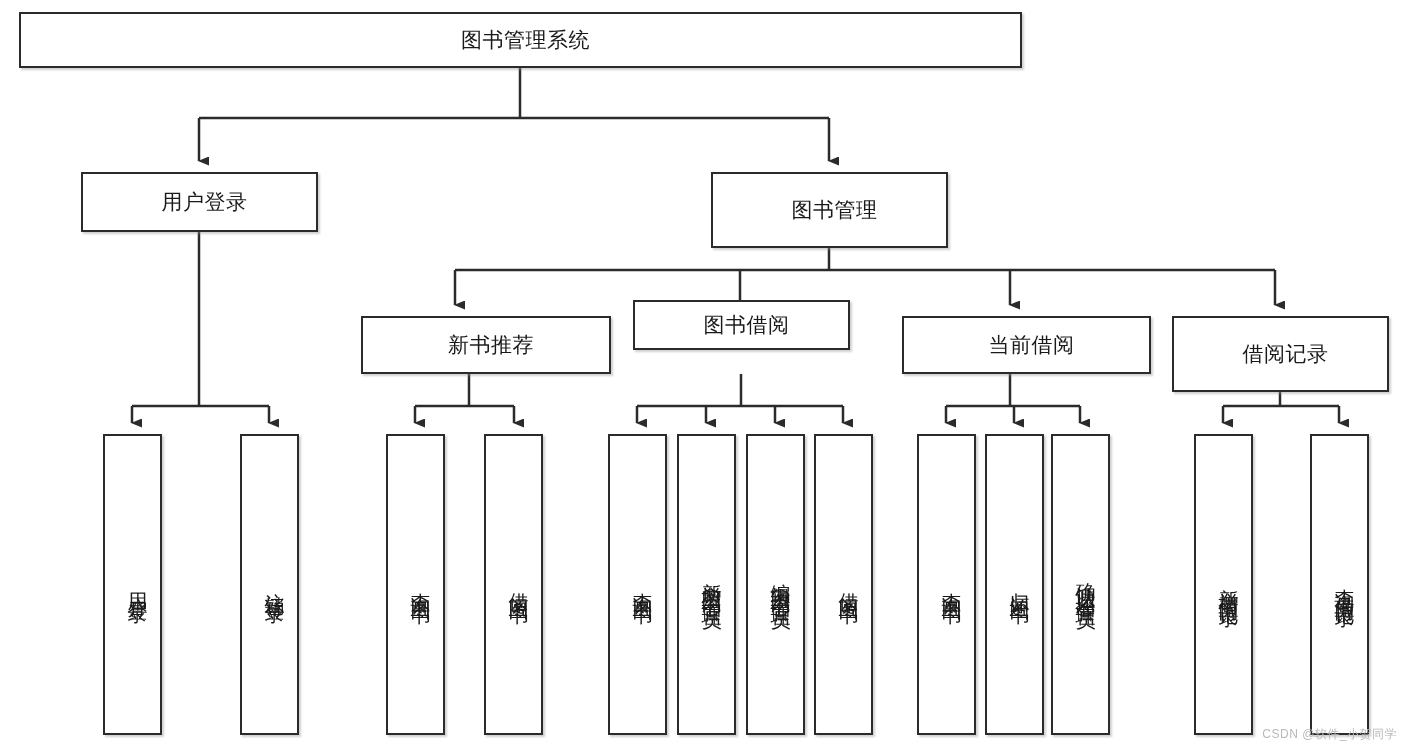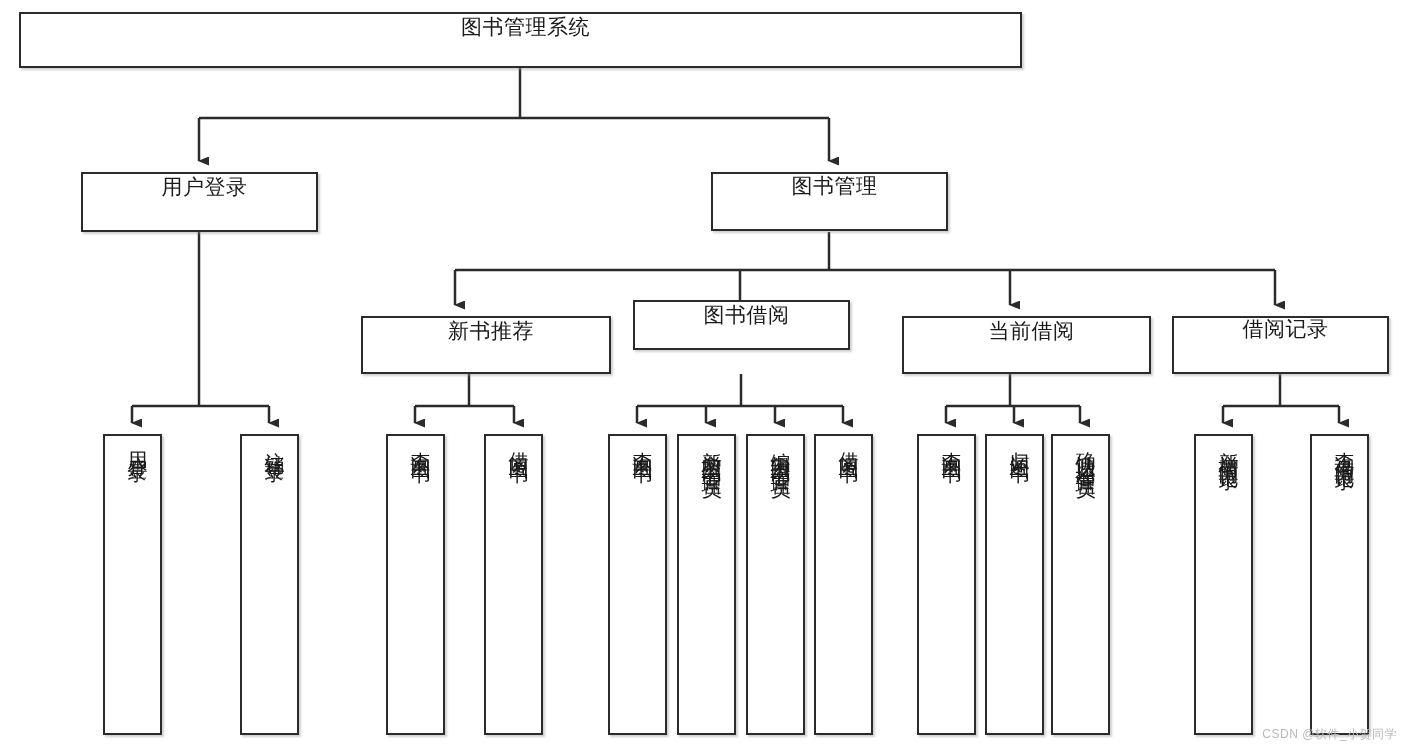--- a/index.html
+++ b/index.html
@@ -55,20 +55,21 @@
     line-height: 1.05;
     white-space: nowrap;
   }
   .leaf-box {
     align-items: flex-start;
     justify-content: center;
     padding-top: 0px;
   }
   .leaf-inner {
     display: flex;
+    align-items: center;
     justify-content: center;
     width: 100%;
     height: 100%;
     margin-left: 10px;
   }
   .watermark {
     position: absolute;
     right: 8px;
     bottom: 4px;
     font-size: 12px;
@@ -130,41 +131,41 @@
       <div class="node-box" style="left: 19px; top: 12px; width: 1003px; height: 56px;">
         <div class="leaf-inner">
           <span class="node-label-h">图书管理系统</span>
         </div>
       </div>
       <div class="node-box" style="left: 81px; top: 172px; width: 237px; height: 60px;">
         <div class="leaf-inner">
           <span class="node-label-h">用户登录</span>
         </div>
       </div>
-      <div class="node-box" style="left: 711px; top: 172px; width: 237px; height: 59px; font-family: Liberation Serif, serif;">
+      <div class="node-box" style="left: 711px; top: 172px; width: 237px; height: 76px;">
         <div class="leaf-inner">
           <span class="node-label-h">图书管理</span>
         </div>
       </div>
       <div class="node-box" style="left: 361px; top: 316px; width: 250px; height: 58px;">
         <div class="leaf-inner">
           <span class="node-label-h">新书推荐</span>
         </div>
       </div>
       <div class="node-box" style="left: 633px; top: 300px; width: 217px; height: 50px;">
         <div class="leaf-inner">
           <span class="node-label-h">图书借阅</span>
         </div>
       </div>
       <div class="node-box" style="left: 902px; top: 316px; width: 249px; height: 58px;">
         <div class="leaf-inner">
           <span class="node-label-h">当前借阅</span>
         </div>
       </div>
-      <div class="node-box" style="left: 1172px; top: 316px; width: 217px; height: 58px; font-family: Liberation Mono, monospace;">
+      <div class="node-box" style="left: 1172px; top: 316px; width: 217px; height: 76px;">
         <div class="leaf-inner">
           <span class="node-label-h">借阅记录</span>
         </div>
       </div>
       <div class="node-box leaf-box" style="left: 103px; top: 434px; width: 59px; height: 301px;">
         <div class="leaf-inner">
           <span class="node-label-v">用户登录</span>
         </div>
       </div>
       <div class="node-box leaf-box" style="left: 240px; top: 434px; width: 59px; height: 301px;">

